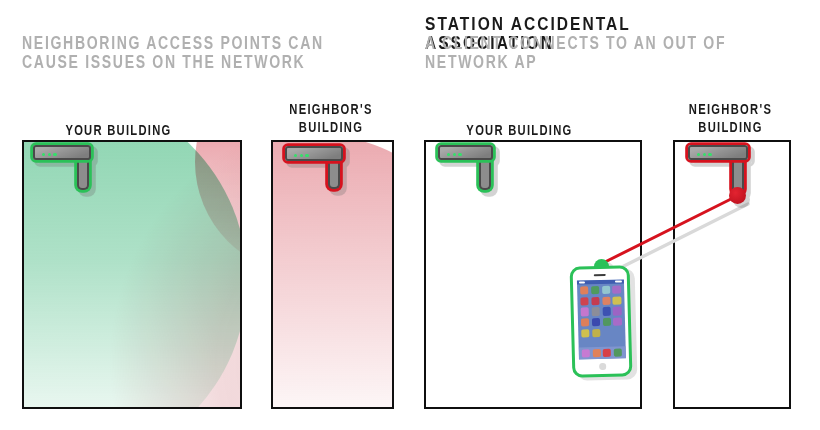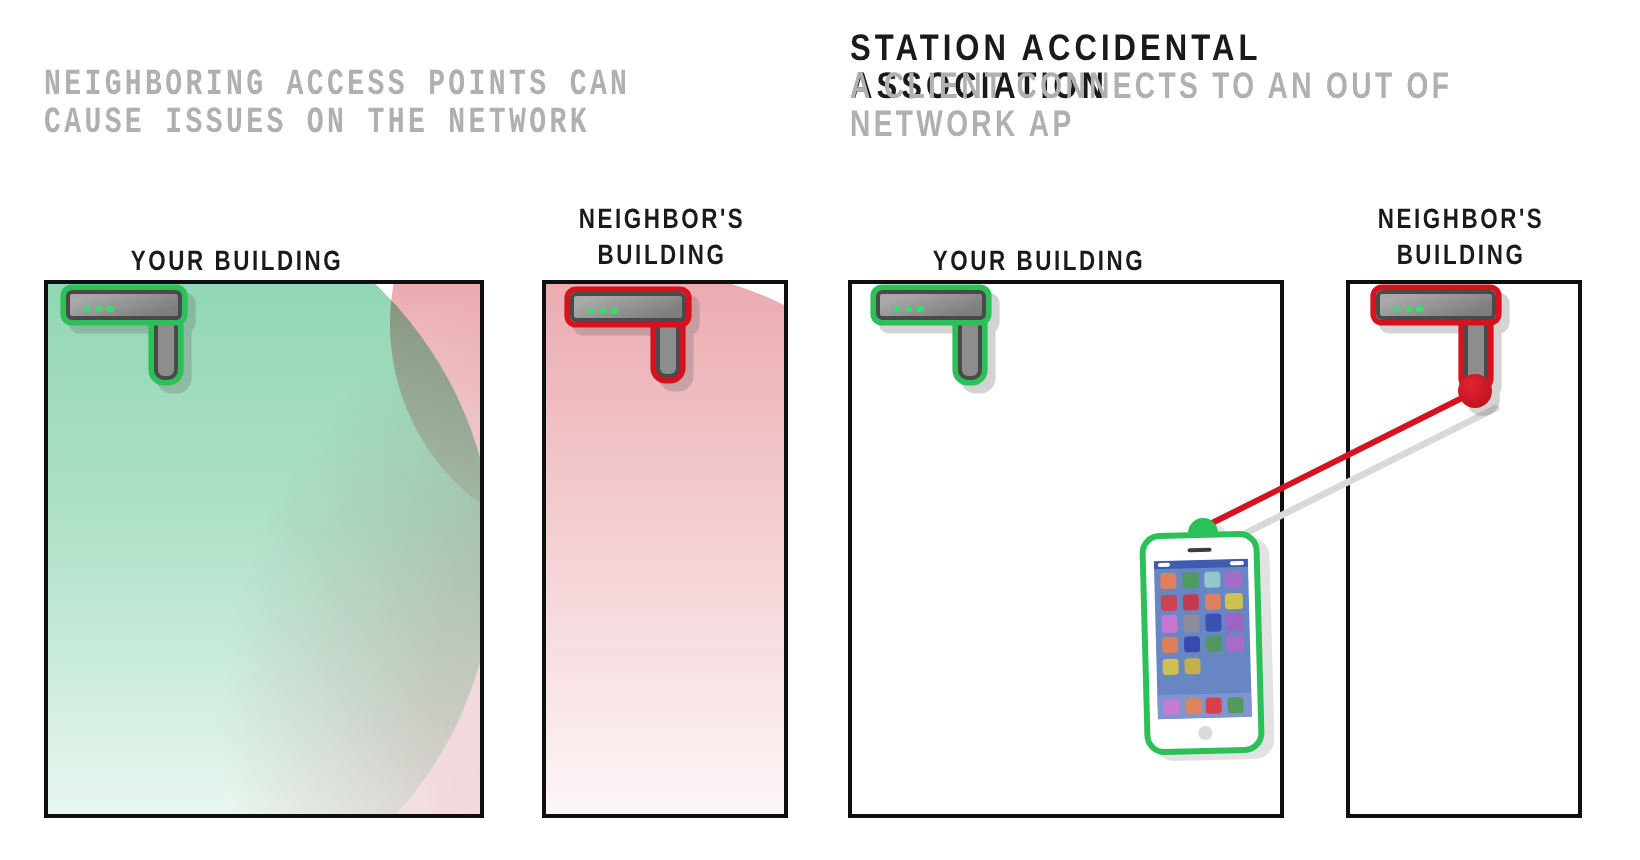--- a/index.html
+++ b/index.html
@@ -64,21 +64,21 @@
   .app-icon{width:8.2px;height:8.2px;border-radius:1.8px;flex:0 0 auto;}
   .dock{position:absolute;left:0;bottom:0;width:100%;height:12.5px;background:var(--c-dock-blue);
       display:flex;align-items:center;justify-content:center;gap:2.6px;}
   .home{position:absolute;left:24px;top:94px;width:6.5px;height:6.5px;border-radius:50%;background:#dadada;}
 </style>
 </head>
 <body>
 
 <div id="stage">
 
-  <div class="abs panel-subtitle" style="left:22px;top:34px;font-family:Liberation Mono, monospace;">
+  <div class="abs panel-subtitle" style="left:22px;top:34px;">
     <span class="cond">NEIGHBORING ACCESS POINTS CAN</span><br>
     <span class="cond">CAUSE ISSUES ON THE NETWORK</span>
   </div>
 
   <div class="abs panel-title spaced" style="left:425px;top:15px;transform-origin:left top;">
     <span>STATION ACCIDENTAL ASSOCIATION</span>
   </div>
   <div class="abs panel-subtitle" style="left:425px;top:34px;">
     <span class="cond">A CLIENT CONNECTS TO AN OUT OF</span><br>
     <span class="cond">NETWORK AP</span>

